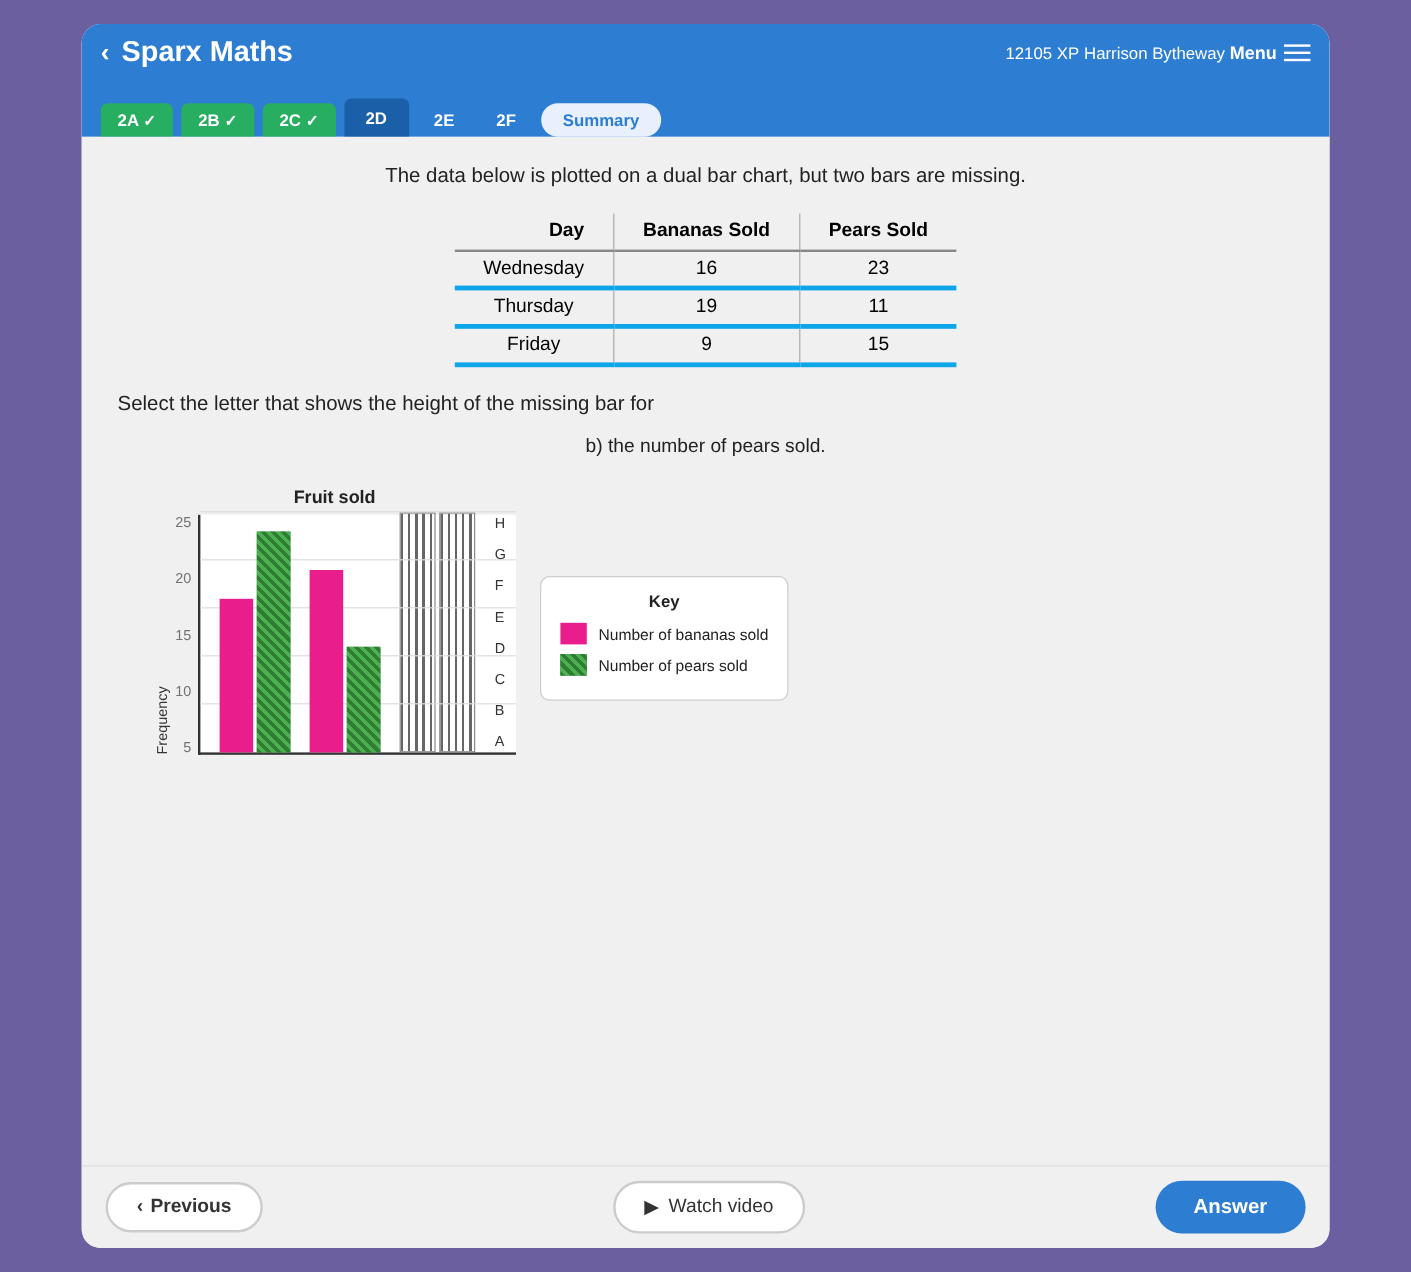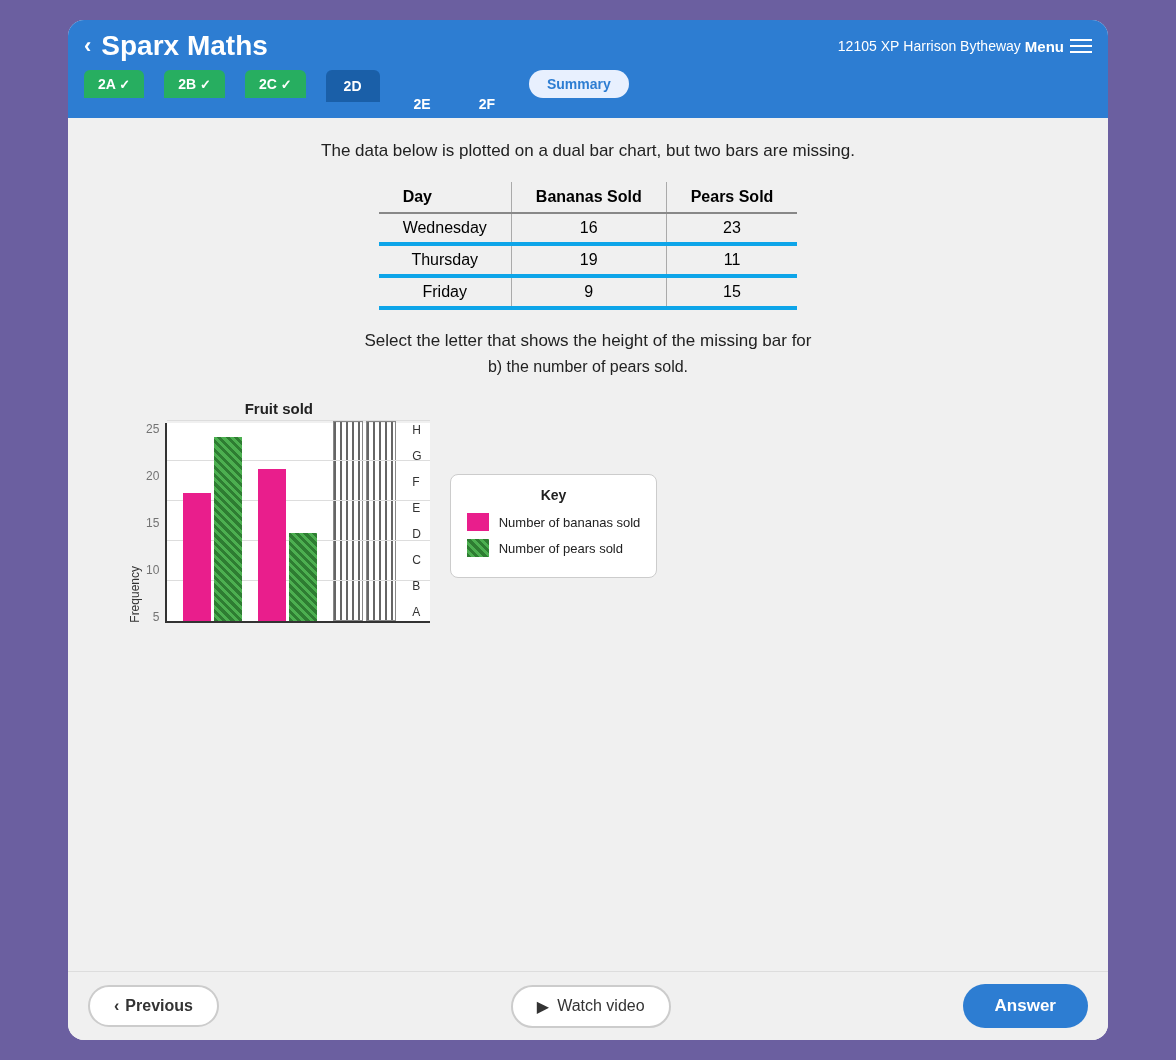--- a/index.html
+++ b/index.html
@@ -38,42 +38,42 @@
       align-items: center;
       gap: 10px;
     }
     .back-arrow {
       color: white;
       font-size: 22px;
       font-weight: bold;
     }
     .app-title {
       color: white;
-      font-size: 28px;
+      font-size: 24px;
       font-weight: bold;
     }
     .top-bar-right {
       display: flex;
       align-items: center;
       gap: 4px;
       color: white;
       font-size: 14px;
     }
     .menu-btn {
       display: flex;
       align-items: center;
       gap: 6px;
       color: white;
       font-size: 15px;
       font-weight: bold;
     }
     .tabs-row {
       display: flex;
-      align-items: flex-start;
-      gap: 20px;
+      align-items: flex-end;
+      gap: 7px;
       padding-bottom: 0;
     }
     .tab {
       padding: 6px 14px;
       border-radius: 6px 6px 0 0;
       font-size: 14px;
       font-weight: bold;
       color: white;
     }
     .tab-completed {
@@ -111,35 +111,36 @@
     }
     .data-table {
       margin: 0 auto 18px auto;
       border-collapse: collapse;
       font-size: 16px;
     }
     .data-table th {
       font-weight: bold;
       padding: 6px 24px;
       border-bottom: 2px solid #888;
-      text-align: left;
+      text-align: right;
     }
     .data-table td {
       padding: 5px 24px;
       border-bottom: 4px solid #0ea5e9;
       text-align: center;
     }
     .data-table tr:first-child th:not(:last-child),
     .data-table tr td:not(:last-child) {
       border-right: 1px solid #aaa;
     }
     .select-text {
-      text-align: center;
+      text-align: left;
       font-size: 17px;
       color: #222;
+      margin-bottom: 10px;
       line-height: 1.5;
     }
     .sub-questions {
       text-align: center;
       font-size: 16px;
       color: #222;
       margin-bottom: 18px;
       line-height: 1.8;
     }
     .chart-section {

